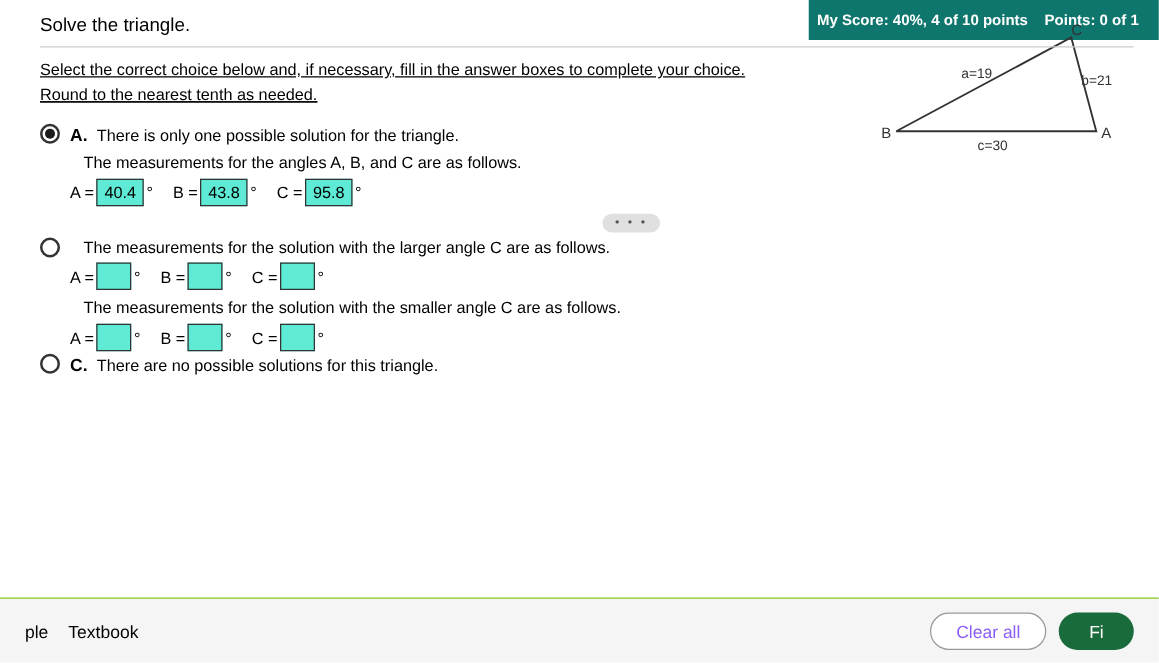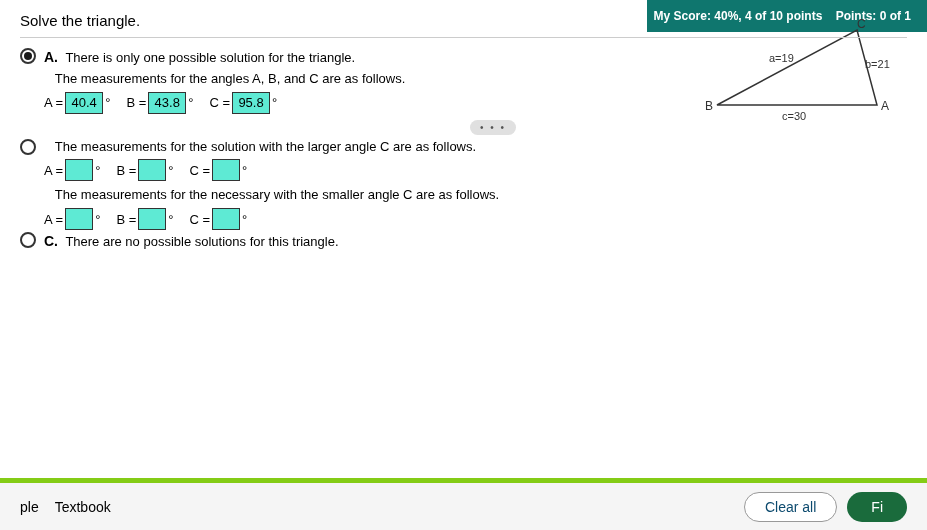--- a/index.html
+++ b/index.html
@@ -26,21 +26,21 @@
       padding-right: 16px;
     }
     .top-bar-text {
       color: #fff;
       font-size: 12px;
       font-weight: bold;
     }
 
     
     .main-content {
-      padding: 8px 20px 0 20px;
+      padding: 8px 20px 0 32px;
       position: relative;
     }
 
     .solve-title {
       font-size: 15px;
       font-weight: normal;
       margin-top: 4px;
       margin-bottom: 4px;
     }
 
@@ -149,21 +149,21 @@
     }
 
     
     .bottom-bar {
       position: absolute;
       bottom: 0;
       left: 0;
       right: 0;
       height: 52px;
       background: #f5f5f5;
-      border-top: 5px solid #84cc16;
+      border-top: 1px solid #84cc16;
       display: flex;
       align-items: center;
       justify-content: space-between;
       padding: 0 20px;
     }
 
     .bottom-left {
       display: flex;
       align-items: center;
       gap: 16px;
@@ -175,21 +175,21 @@
       gap: 10px;
     }
 
     .btn-clear {
       background: #fff;
       border: 1px solid #999;
       border-radius: 20px;
       padding: 6px 20px;
       font-size: 14px;
       cursor: pointer;
-      color: #0c4a6e;
+      color: #8b5cf6;
     }
 
     .btn-primary {
       background: #1a6b3c;
       border: none;
       border-radius: 20px;
       padding: 4px 24px;
       font-size: 14px;
       cursor: pointer;
       color: #fff;
@@ -236,20 +236,24 @@
 
     <text x="95" y="110" font-size="11" fill="#333">c=30</text>
   </svg>
 </div>
 
 <div class="main-content">
   <h2 class="solve-title">Solve the triangle.</h2>
 
   <hr class="divider">
 
+  <div class="instruction-text">
+    <span>Select the correct choice below and, if necessary, fill in the answer boxes to complete your choice.</span><br>
+    <span><span style="text-decoration:underline;">Round to the nearest tenth as needed.</span></span>
+  </div>
 
   <div class="options-container">
 
     <div class="option-row">
       <div class="radio-circle selected"></div>
       <div>
         <div class="option-content">
           <span class="option-label">A.</span>
           <span>There is only one possible solution for the triangle.</span>
         </div>
@@ -297,21 +301,21 @@
             <span class="input-box empty"></span>
             <span class="degree-sym">°</span>
           </div>
           <div class="measurement-item">
             <span>C =</span>
             <span class="input-box empty"></span>
             <span class="degree-sym">°</span>
           </div>
         </div>
         <div class="option-content" style="margin-top:4px;">
-          &nbsp;&nbsp;&nbsp;<span>The measurements for the necessary with the smaller angle C are as follows.</span>
+          &nbsp;&nbsp;&nbsp;<span>The measurements for the solution with the smaller angle C are as follows.</span>
         </div>
         <div class="measurements-row">
           <div class="measurement-item">
             <span>A =</span>
             <span class="input-box empty"></span>
             <span class="degree-sym">°</span>
           </div>
           <div class="measurement-item">
             <span>B =</span>
             <span class="input-box empty"></span>

